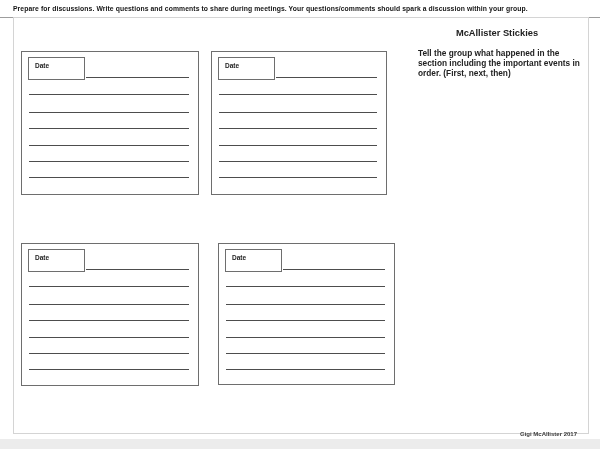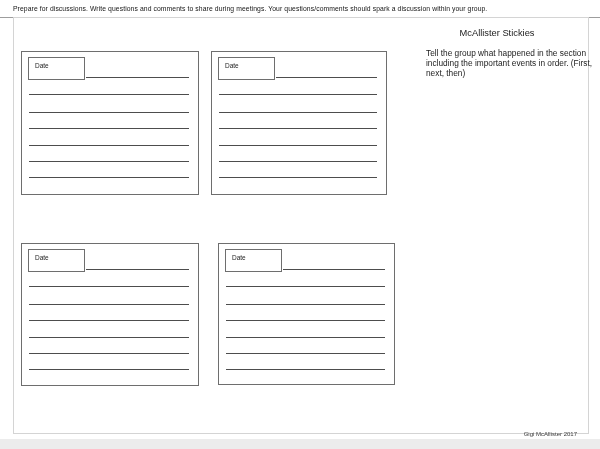--- a/index.html
+++ b/index.html
@@ -3,21 +3,21 @@
 <meta charset="utf-8">
 <style>
   html, body { margin: 0; padding: 0; }
   body {
     width: 600px; height: 449px;
     position: relative;
     background: #ffffff;
     font-family: "Liberation Sans", sans-serif;
     overflow: hidden;
   }
-  .page { position: absolute; inset: 0; background: #ffffff; }
+  .page { position: absolute; inset: 0; background: #ffffff; font-weight: bold; }
 
   
   .instructions {
     position: absolute;
     left: 13px; top: 4px;
     font-size: 8px;
     color: #141414;
     white-space: nowrap;
     transform: scaleX(0.85);
     transform-origin: left top;
@@ -46,21 +46,20 @@
     text-align: center;
     font-size: 9.3px;
     color: #222222;
   }
   .panel-desc {
     position: absolute;
     left: 418px; top: 49px; width: 172px;
     font-size: 8.3px;
     line-height: 1.18;
     color: #222222;
-    margin-left: 8px;
   }
 
   
   .note {
     position: absolute;
     border: 1px solid #6e6e6e;
     background: #ffffff;
   }
   .note1 { left: 21px;  top: 51px;  width: 176px; height: 142px; }
   .note2 { left: 211px; top: 51px;  width: 174px; height: 142px; }

